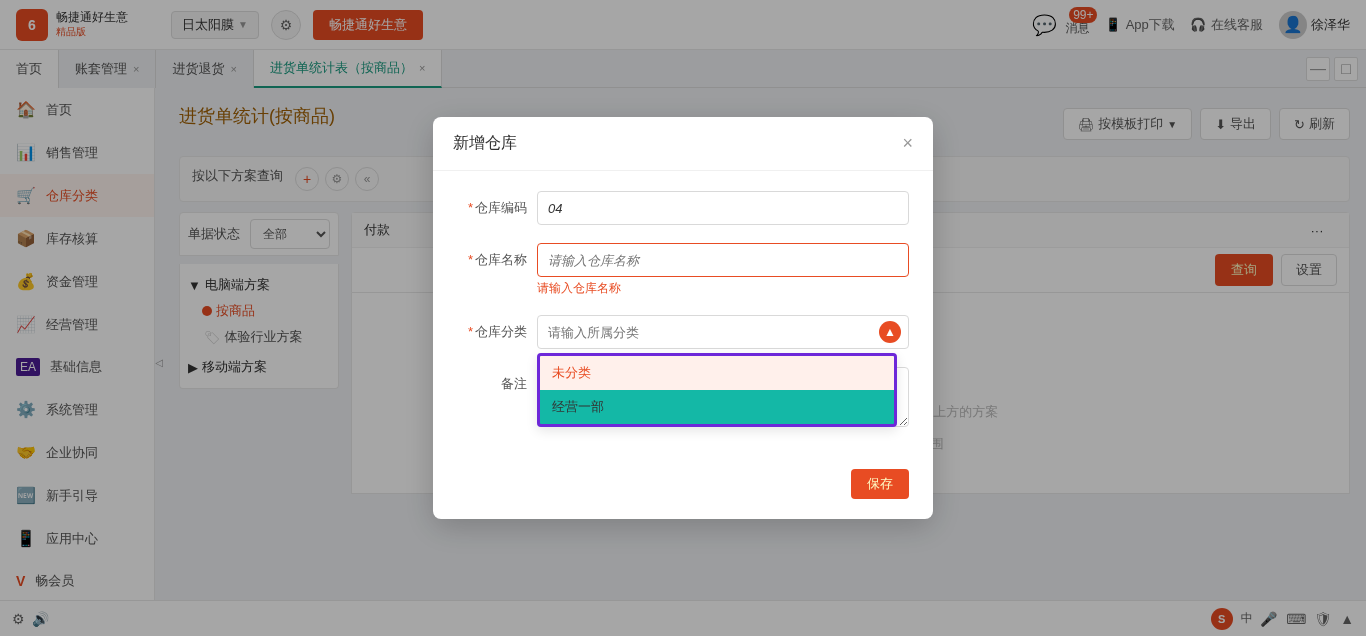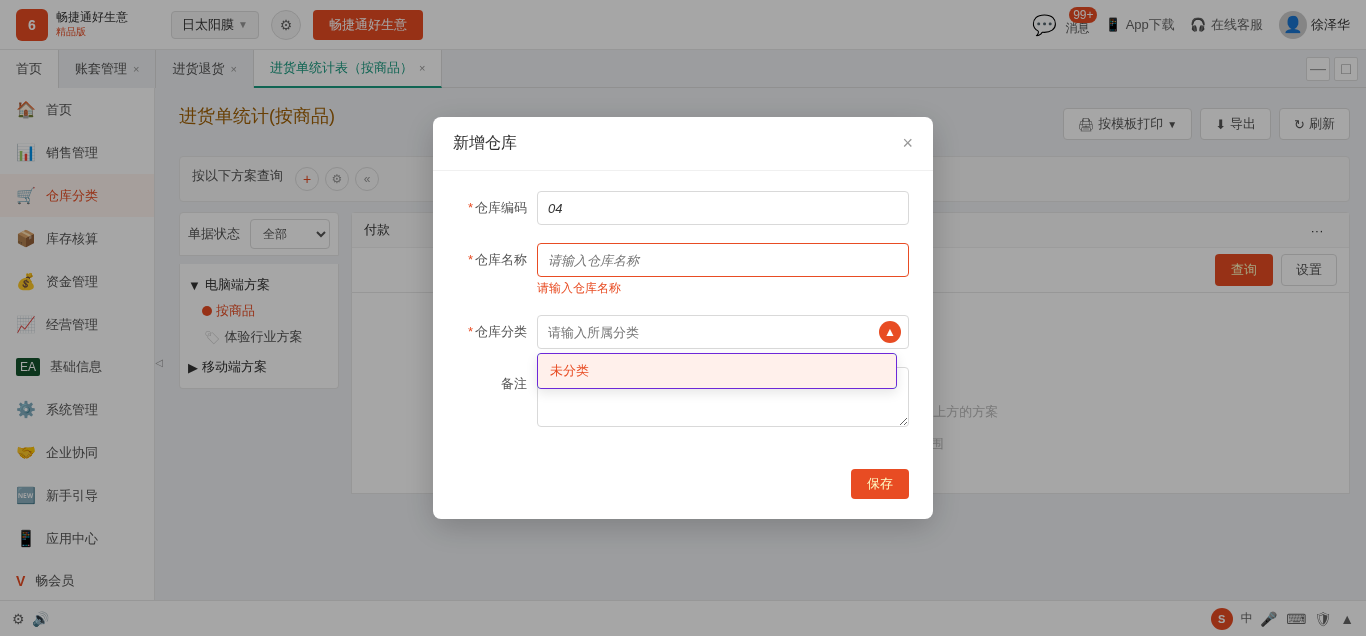--- a/index.html
+++ b/index.html
@@ -173,21 +173,21 @@
     }
     .dropdown-arrow {
       position: absolute; right: 8px; top: 50%; transform: translateY(-50%);
       width: 22px; height: 22px; background: #e84c23; border-radius: 50%;
       display: flex; align-items: center; justify-content: center;
       color: #fff; font-size: 12px; cursor: pointer;
     }
     .dropdown-list {
       position: absolute; top: 38px; left: 0; right: 12px;
       background: #14b8a6;
-      border: 1px solid #6d28d9;
+      border: 3px solid #6d28d9;
       border-radius: 4px;
       box-shadow: 0 4px 12px rgba(0,0,0,0.1);
       z-index: 300;
       overflow: hidden;
     }
     .dropdown-option {
       padding: 8px 12px; font-size: 13px; color: #333; cursor: pointer;
     }
     .dropdown-option.selected { background: #fff0eb; color: #e84c23; }
 
@@ -311,21 +311,21 @@
     </div>
     <div class="sidebar-item">
       <span class="icon">💰</span>
       <span>资金管理</span>
     </div>
     <div class="sidebar-item">
       <span class="icon">📈</span>
       <span>经营管理</span>
     </div>
     <div class="sidebar-item">
-      <span class="icon" style="font-size:12px;background:#14532d;color:#fff;padding:2px 4px;border-radius:2px;">EA</span>
+      <span class="icon" style="font-size:12px;background:#4c1d95;color:#fff;padding:2px 4px;border-radius:2px;">EA</span>
       <span>基础信息</span>
     </div>
     <div class="sidebar-item">
       <span class="icon">⚙️</span>
       <span>系统管理</span>
     </div>
     <div class="sidebar-item">
       <span class="icon">🤝</span>
       <span>企业协同</span>
     </div>
@@ -471,20 +471,21 @@
     </div>
 
     <div class="form-row">
       <div class="form-label required">仓库分类</div>
       <div class="form-field dropdown-wrapper">
         <input class="dropdown-input" type="text" placeholder="请输入所属分类" style="">
         <div class="dropdown-arrow">▲</div>
         
         <div class="dropdown-list">
           <div class="dropdown-option selected">未分类</div>
+          <div class="dropdown-option">经营一部</div>
         </div>
       </div>
     </div>
 
     <div class="form-row">
       <div class="form-label">备注</div>
       <div class="form-field">
         <textarea class="textarea-input" style=""></textarea>
       </div>
     </div>

